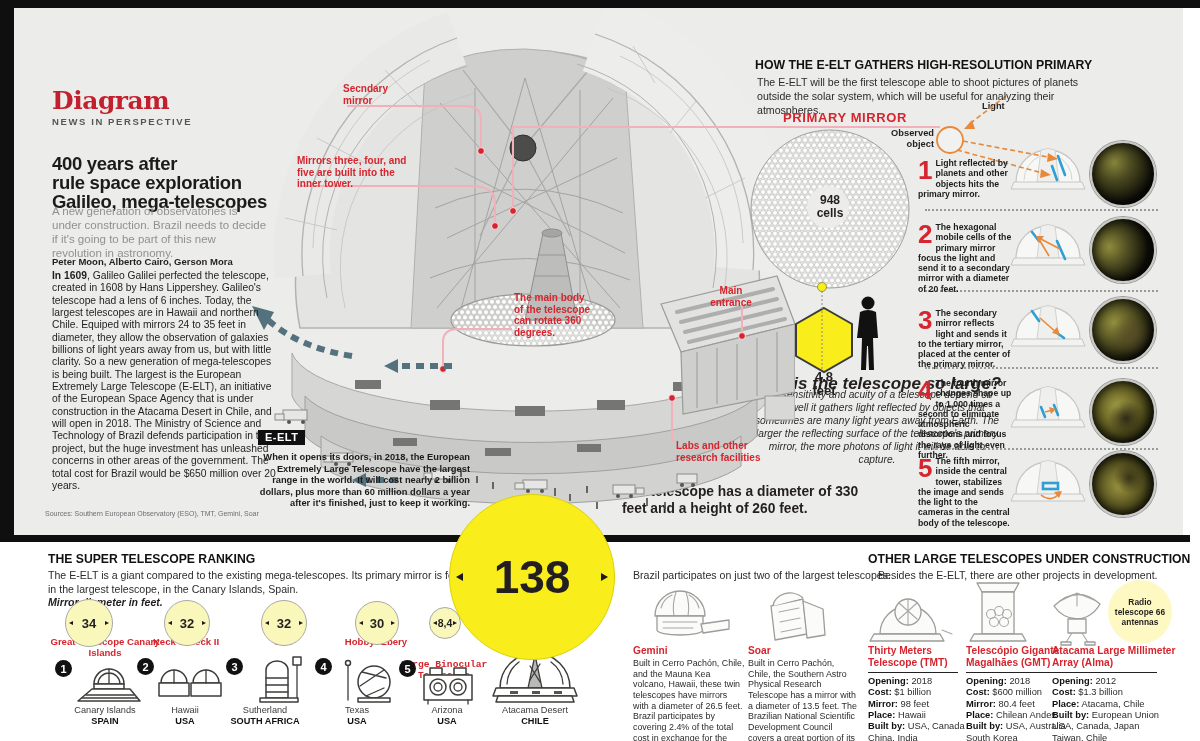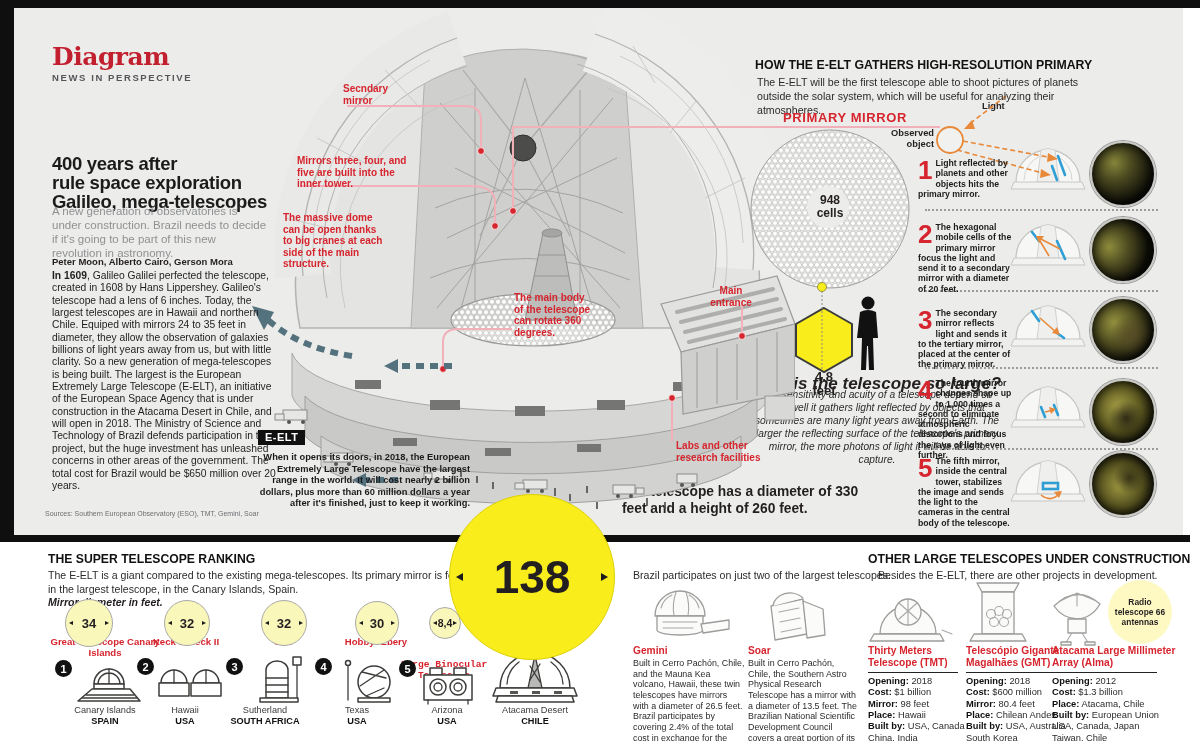--- a/index.html
+++ b/index.html
@@ -4,21 +4,21 @@
 <style>
   html,body{margin:0;padding:0;background:#fff;}
   .page{position:relative;width:1200px;height:741px;overflow:hidden;background:#fff;
         font-family:"Liberation Sans",sans-serif;color:#231f20;}
   .abs{position:absolute;}
   .bar-top{left:0;top:0;width:1200px;height:8px;background:#0f0f0f;}
   .bar-left{left:0;top:8px;width:14px;height:534px;background:#0f0f0f;}
   .top-bg{left:14px;top:8px;width:1169px;height:527px;background:#ececea;}
   .divider{left:14px;top:535px;width:1176px;height:7px;background:#0f0f0f;z-index:20;}
 
-  .brand{font-family:"DejaVu Serif",serif;font-weight:bold;font-size:25px;color:#c2202e;letter-spacing:-.5px;line-height:1;}
+  .brand{font-family:"DejaVu Serif",serif;font-weight:bold;font-size:25px;color:#c2202e;letter-spacing:-.5px;line-height:1;margin-top:44px;}
   .tagline{font-size:9.5px;font-weight:bold;letter-spacing:1.6px;color:#55565a;margin-top:3px;}
 
   .headline{font-size:18.5px;font-weight:bold;line-height:1.04;letter-spacing:-.3px;color:#1b1b1b;margin-top:8px;}
   .dek{font-size:11.5px;color:#8f9193;line-height:1.22;width:215px;}
   .byline{font-size:9.5px;font-weight:bold;}
   .body-text{font-size:10.3px;line-height:1.2;width:229px;color:#1e1e1e;}
   .sources{font-size:7px;color:#6d6e71;}
 
   .ann{color:#d6252e;font-weight:bold;font-size:10px;line-height:1.15;z-index:12;}
   .tag-eelt{background:#101010;color:#fff;font-weight:bold;font-size:11px;padding:1px 7px 2px;letter-spacing:.5px;z-index:12;}
@@ -289,21 +289,20 @@
   </div>
   <div class="abs dek" style="left:52px;top:204px;z-index:12;">A new generation of observatories is under construction. Brazil needs to decide if it's going to be part of this new revolution in astronomy.</div>
   <div class="abs byline" style="left:52px;top:256px;z-index:12;">Peter Moon, Alberto Cairo, Gerson Mora</div>
   <div class="abs body-text" style="left:52px;top:270px;z-index:12;">
     <b>In 1609</b><span>, Galileo Galilei perfected the telescope, created in 1608 by Hans Lippershey. Galileo's telescope had a lens of 6 inches. Today, the largest telescopes are in Hawaii and northern Chile. Equiped with mirrors 24 to 35 feet in diameter, they allow the observation of galaxies billions of light years away from us, but with little clarity. So a new generation of mega-telescopes is being built. The largest is the European Extremely Large Telescope (E-ELT), an initiative of the European Space Agency that is under construction in the Atacama Desert in Chile, and will open in 2018. The Ministry of Science and Technology of Brazil defends participation in the project, but the huge investment has unleashed concerns in other areas of the government. The total cost for Brazil would be $650 million over 20 years.</span>
   </div>
   <div class="abs sources" style="left:45px;top:510px;z-index:12;">Sources: Southern European Observatory (ESO), TMT, Gemini, Soar</div>
 
   <div class="abs ann" style="left:343px;top:83px;width:70px;">Secndary mirror</div>
   <div class="abs ann" style="left:297px;top:155px;width:122px;">Mirrors three, four, and five are built into the inner tower.</div>
-  <div class="abs ann" style="left:283px;top:212px;width:102px;">The massive dome can be open thanks to big cranes at each side of the main structure.</div>
   <div class="abs ann" style="left:514px;top:292px;width:82px;">The main body of the telescope can rotate 360 degrees.</div>
   <div class="abs ann" style="left:700px;top:285px;width:62px;text-align:center;">Main entrance</div>
   <div class="abs ann" style="left:676px;top:440px;width:112px;">Labs and other research facilities</div>
   <div class="abs tag-eelt" style="left:258px;top:430px;">E-ELT</div>
   <div class="abs eelt-note" style="left:258px;top:452px;">When it opens its doors, in 2018, the European Extremely Large Telescope have the largest range in the world. It will cost nearly 2 billion dollars, plus more than 60 million dollars a year after it's finished, just to keep it working.</div>
 
   <div class="abs how-title" style="left:755px;top:58px;z-index:12;">HOW THE E-ELT GATHERS HIGH-RESOLUTION PRIMARY</div>
   <div class="abs how-sub" style="left:757px;top:76px;z-index:12;">The E-ELT will be the first telescope able to shoot pictures of planets outside the solar system, which will be useful for analyzing their atmospheres.</div>
   <div class="abs pm-label" style="left:783px;top:110px;">PRIMARY MIRROR</div>
 

